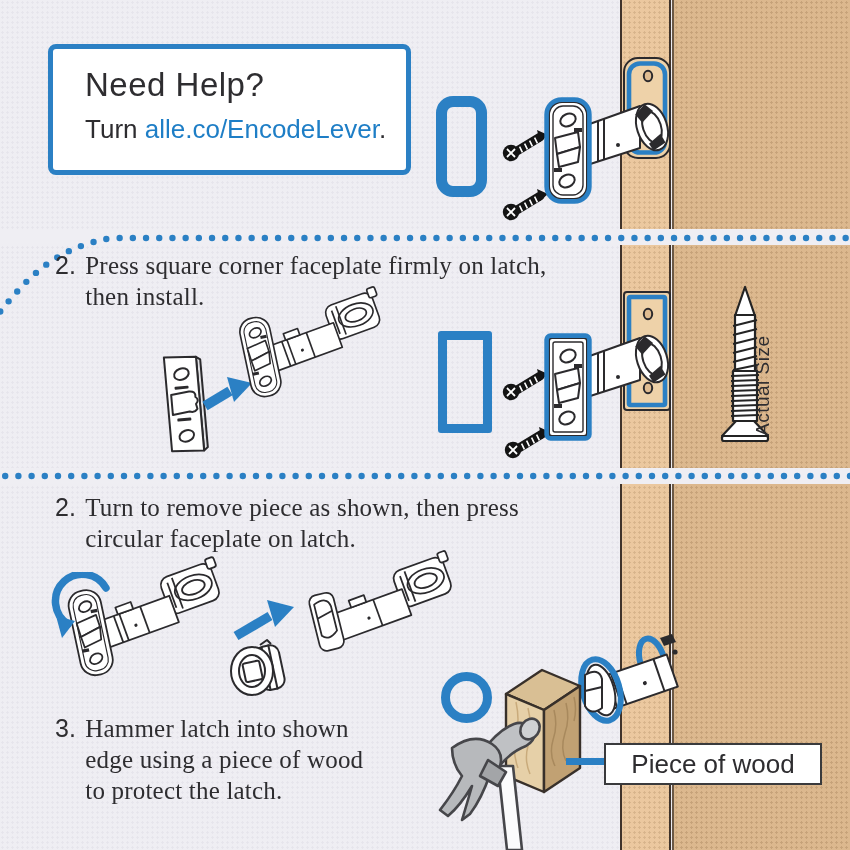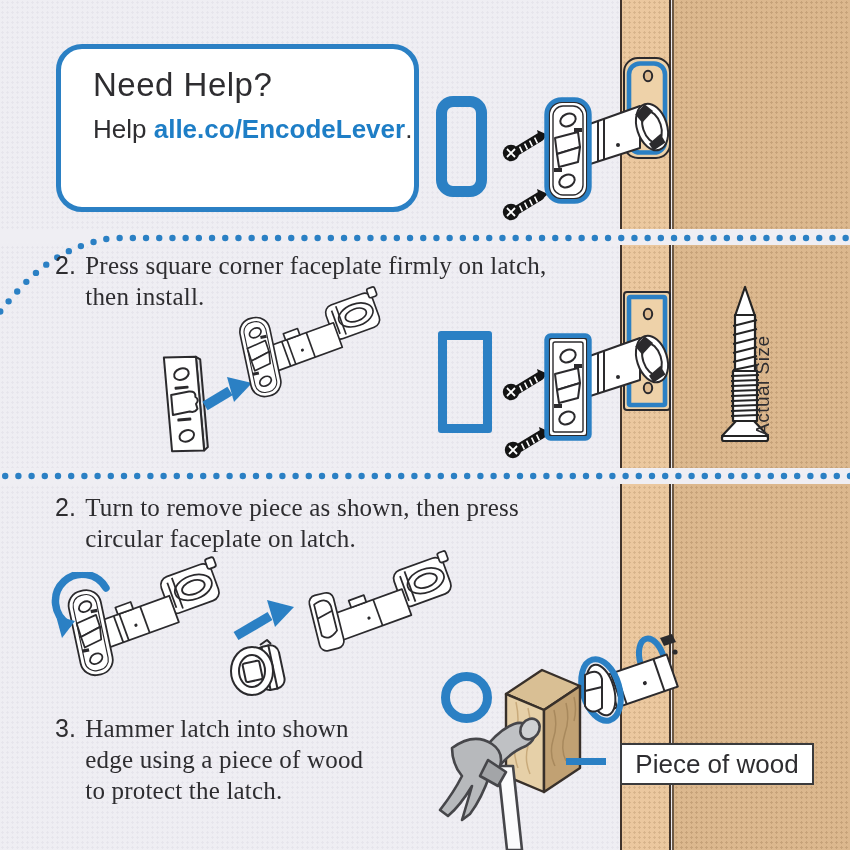--- a/index.html
+++ b/index.html
@@ -14,43 +14,43 @@
              background-image:radial-gradient(rgba(139,104,63,.20) 1px,transparent 1.4px);
              background-size:5px 5px;z-index:1;}
   .door-face{left:672px;top:0;width:178px;height:850px;background:#dcb88e;
              border-left:2px solid #6b5845;
              background-image:radial-gradient(rgba(120,86,48,.22) 1px,transparent 1.4px);
              background-size:5px 5px;z-index:1;}
   .sep-band{left:0;width:850px;height:16px;background:#efeef3;z-index:4;}
   #dots-svg{left:0;top:0;z-index:5;pointer-events:none;}
   .art{z-index:6;}
   
-  .callout{left:56px;top:44px;width:363px;height:168px;background:#fff;
-           border:5px solid #2b80c4;border-radius:26px;box-sizing:border-box;z-index:10;}
+  .callout{left:48px;top:44px;width:363px;height:131px;background:#fff;
+           border:5px solid #2b80c4;border-radius:8px;box-sizing:border-box;z-index:10;}
   .callout-title{margin:17px 0 0 32px;font-size:33px;font-weight:500;letter-spacing:.5px;}
   .callout-sub{margin:10px 0 0 32px;font-size:26px;}
-  .callout-sub .lnk{color:#1e7ec6;font-weight:bold;}
+  .callout-sub .lnk{color:#1e7ec6;font-weight:normal;}
   
   .step{display:flex;font-size:25px;line-height:31px;z-index:7;letter-spacing:.2px;}
   .step .num{margin-right:9px;}
   .step .txt{white-space:pre-line;font-family:Liberation Serif, serif;}
   
   .blue-round-rect{left:436px;top:96px;width:51px;height:101px;border:11px solid #2b80c4;
                    border-radius:17px;box-sizing:border-box;z-index:6;}
   .blue-square-rect{left:438px;top:331px;width:54px;height:102px;border:9px solid #2b80c4;
                     border-radius:3px;box-sizing:border-box;z-index:6;}
   .blue-ring{left:441px;top:672px;width:51px;height:51px;border:9px solid #2b80c4;
              border-radius:50%;box-sizing:border-box;z-index:6;}
   
   .actual-size{left:752px;top:316px;height:120px;z-index:6;font-size:19px;color:#2e2d30;
                writing-mode:vertical-rl;transform:rotate(180deg);letter-spacing:.5px;}
   
-  .wood-label{left:604px;top:743px;width:194px;height:42px;background:#fff;border:2px solid #3a3a3c;
+  .wood-label{left:604px;top:743px;width:218px;height:42px;background:#fff;border:2px solid #3a3a3c;
               box-sizing:border-box;display:flex;align-items:center;justify-content:center;
-              font-size:26px;z-index:8;margin-left:16px;}
+              font-size:26px;z-index:8;}
   .wood-line{left:566px;top:758px;width:40px;height:7px;background:#2b80c4;z-index:8;}
   svg{display:block;}
 </style>
 </head>
 <body>
 
 <div id="stage">
 
   <svg width="0" height="0" style="position:absolute">
     <defs>
@@ -130,21 +130,21 @@
   <div class="abs sep-band" style="top:468px"></div>
   <svg id="dots-svg" class="abs" width="850" height="850" viewBox="0 0 850 850">
     <g stroke="#2b80c4" stroke-width="6.4" fill="none" stroke-linecap="round" stroke-dasharray="0 13.2">
       <path d="M -8 322 C 25 280 52 248 112 238 L 858 238"></path>
       <path d="M -8 476 L 858 476"></path>
     </g>
   </svg>
 
   <div class="abs callout">
     <div class="callout-title">Need Help?</div>
-    <div class="callout-sub"><span>Help </span><span class="lnk">alle.co/EncodeLever</span><span>.</span></div>
+    <div class="callout-sub"><span>Turn </span><span class="lnk">alle.co/EncodeLever</span><span>.</span></div>
   </div>
 
   <div class="abs blue-round-rect"></div>
 
   <svg class="abs art" style="left:502px;top:128px" width="46" height="34" viewBox="0 0 46 34">
       <use href="#screwSmall"></use>
     </svg>
   <svg class="abs art" style="left:502px;top:187px" width="46" height="34" viewBox="0 0 46 34">
       <use href="#screwSmall"></use>
     </svg>

